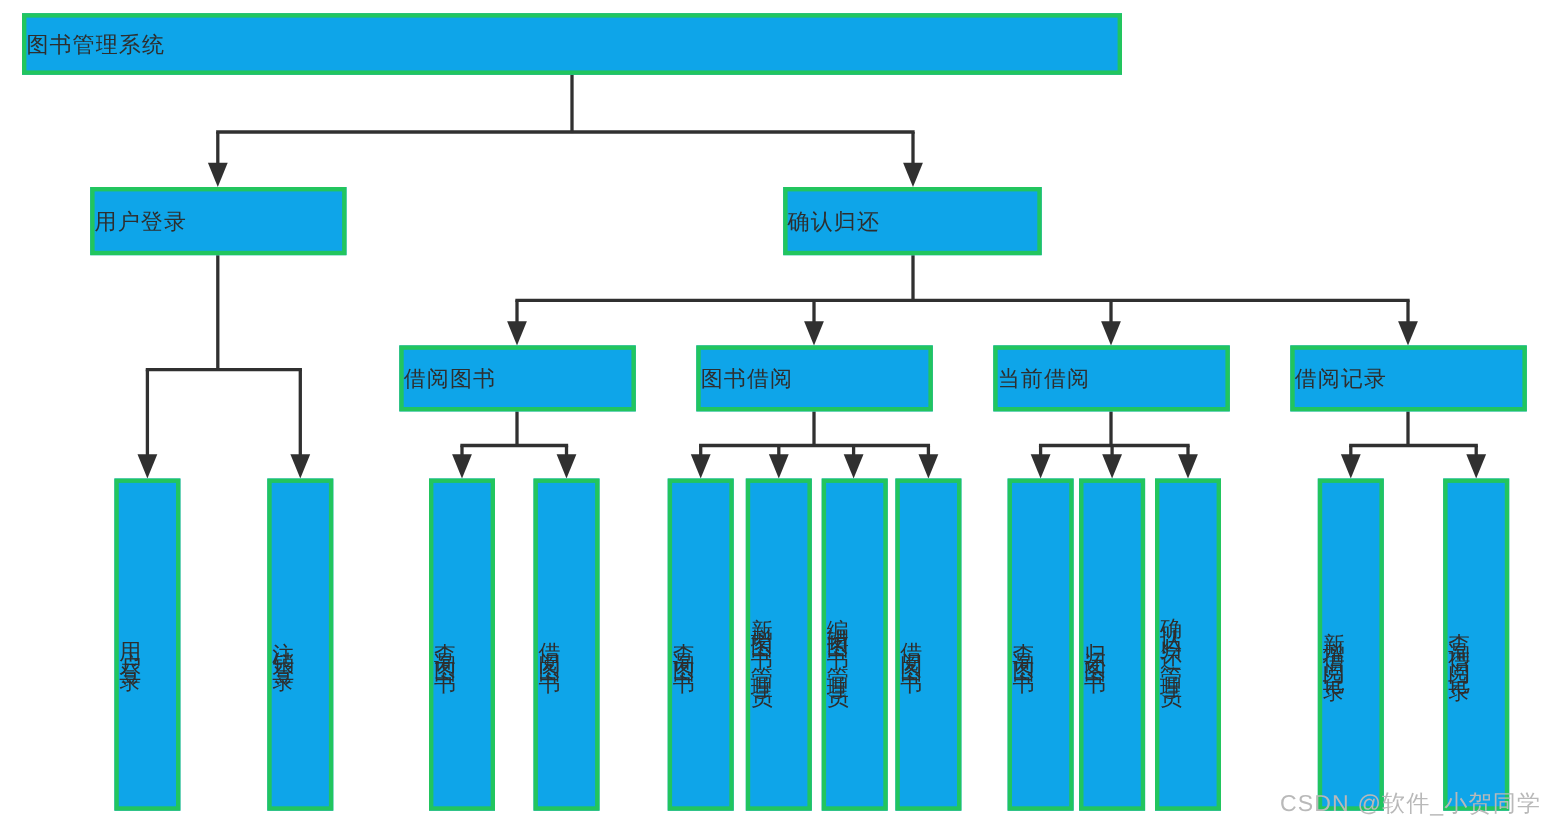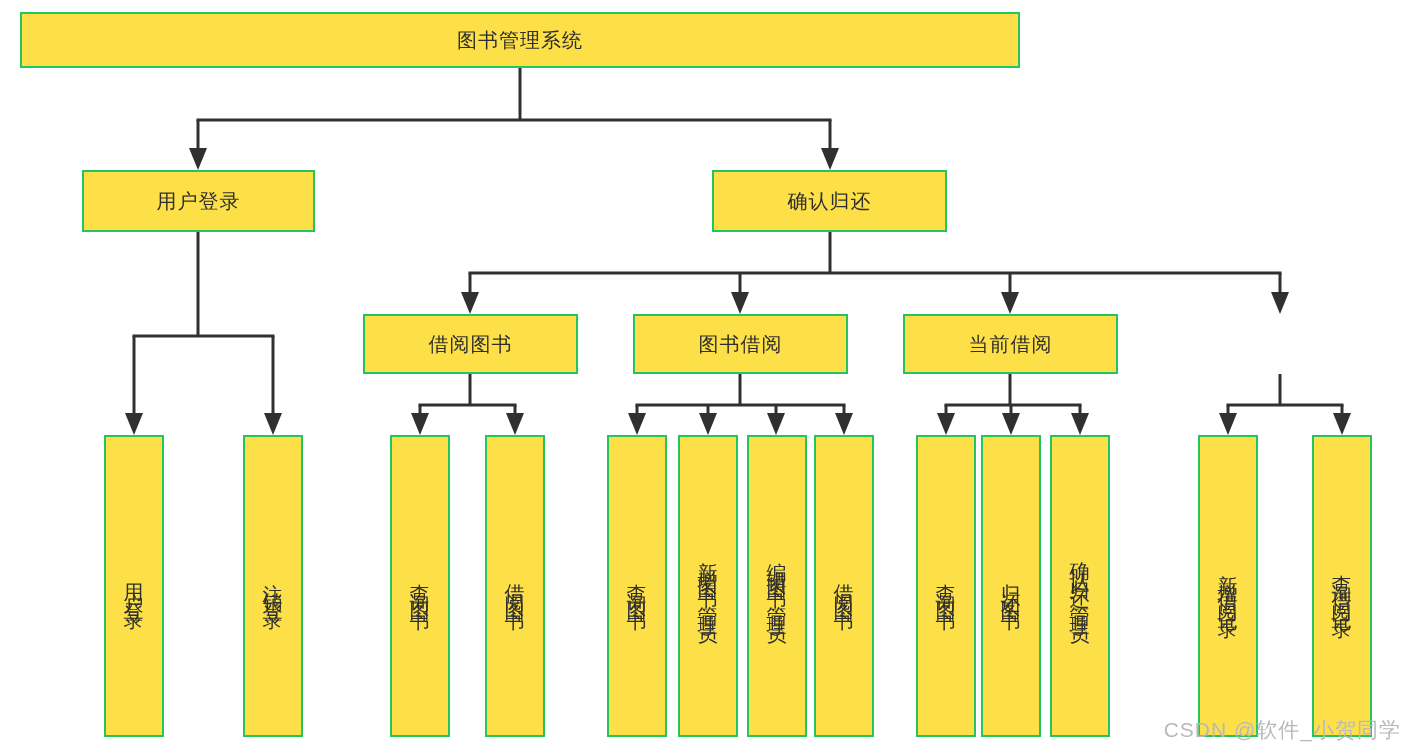--- a/index.html
+++ b/index.html
@@ -16,25 +16,25 @@
     overflow: hidden;
   }
   #connectors {
     position: absolute;
     left: 0; top: 0;
     z-index: 0;
   }
   .box {
     position: absolute;
     box-sizing: border-box;
-    border: 2px solid #22c55e;
-    background: #fde047;
+    border: 4px solid #22c55e;
+    background: #0ea5e9;
     display: flex;
     align-items: center;
-    justify-content: center;
+    justify-content: flex-start;
     color: #2e2e2e;
     z-index: 1;
   }
   .h-box span {
     font-size: 20px;
     letter-spacing: 1px;
     white-space: nowrap;
   }
   .leaf span {
     writing-mode: vertical-rl;
@@ -170,20 +170,23 @@
 
   <div class="box h-box n-g0">
     <span>借阅图书</span>
   </div>
   <div class="box h-box n-g2">
     <span>当前借阅</span>
   </div>
   <div class="box h-box n-g1">
     <span>图书借阅</span>
   </div>
+  <div class="box h-box n-g3">
+    <span>借阅记录</span>
+  </div>
 
   <div class="box leaf n-l-b0-0">
     <span>用户登录</span>
   </div>
   <div class="box leaf n-l-b0-1">
     <span>注销登录</span>
   </div>
 
   <div class="box leaf n-l-g0-0">
     <span>查询图书</span>

